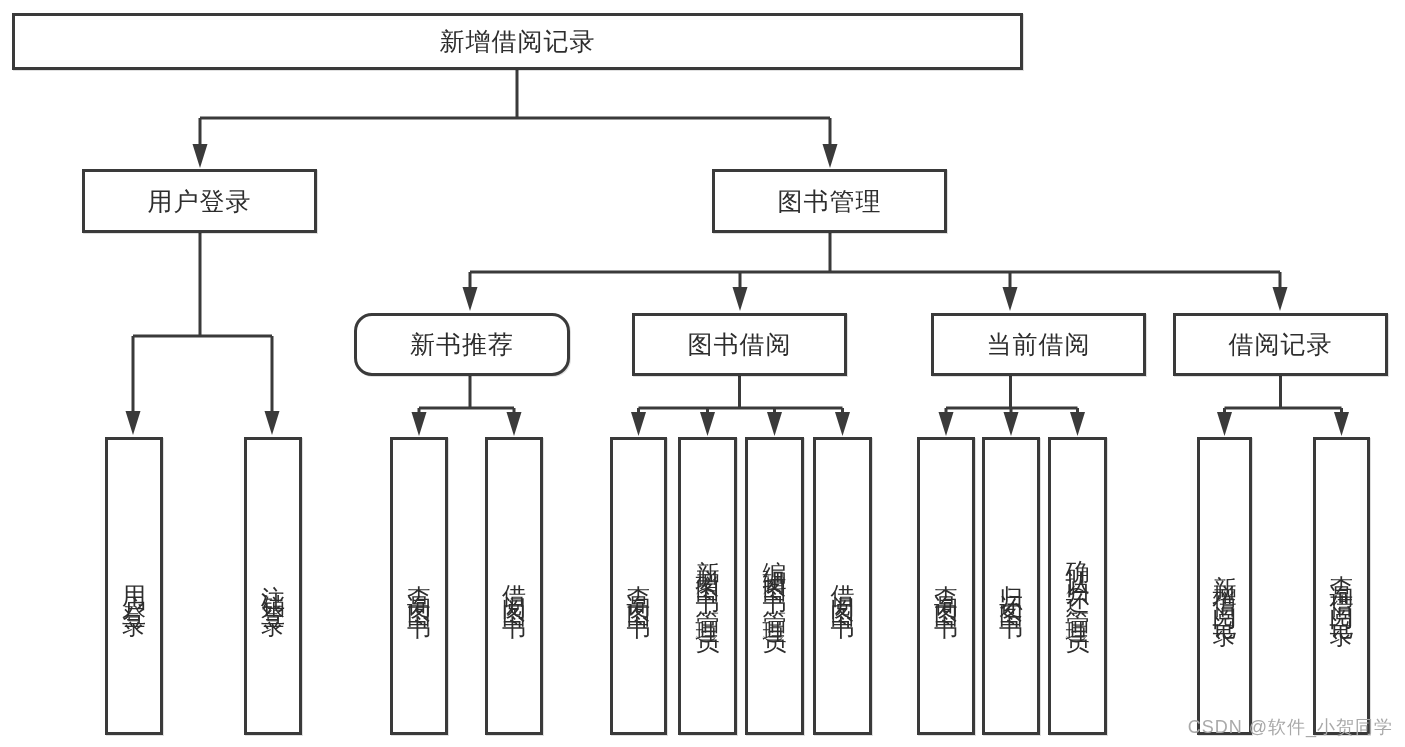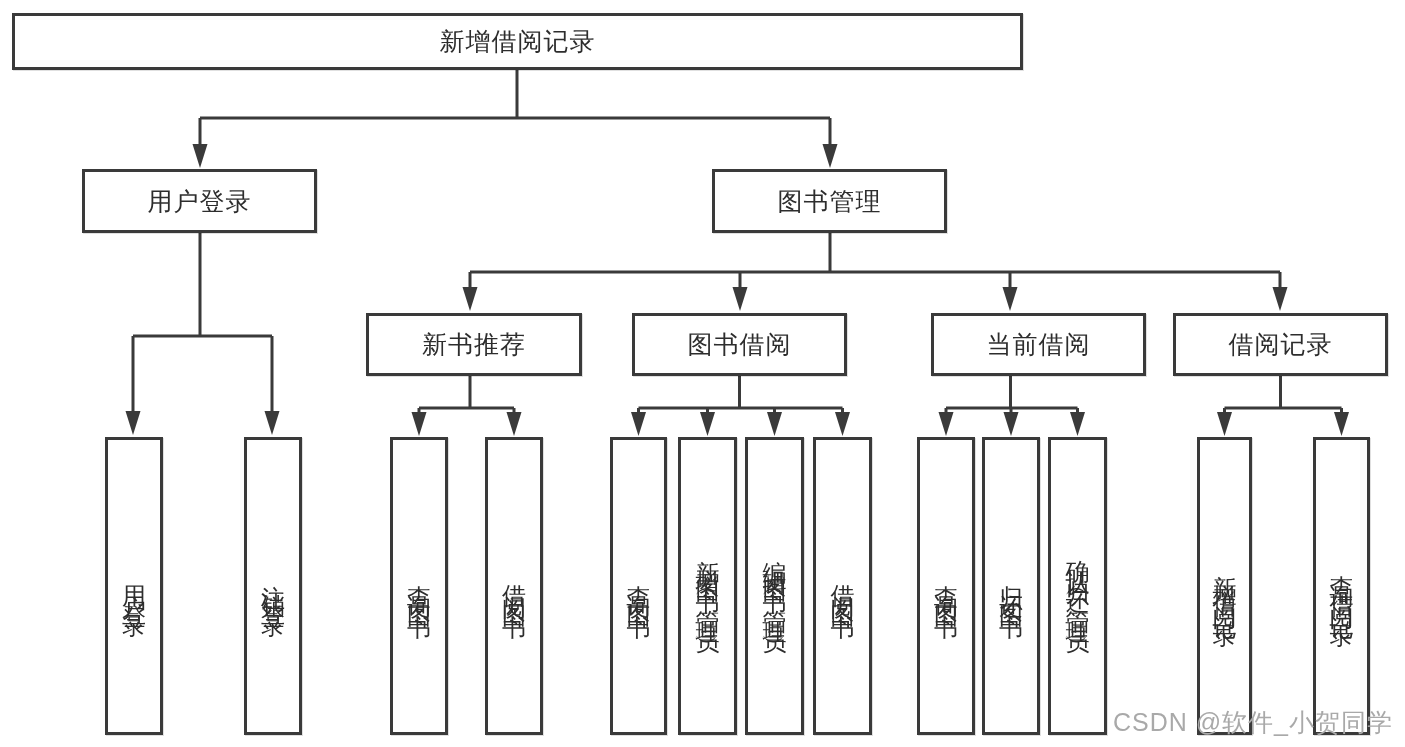--- a/index.html
+++ b/index.html
@@ -36,21 +36,21 @@
     writing-mode:vertical-rl;
     text-orientation:mixed;
     font-size:24px;
     letter-spacing:10px;
     line-height:1;
   }
   #watermark{
     position:absolute;
     right:12px;
     bottom:8px;
-    font-size:25px;
+    font-size:18px;
     color:var(--watermark);
     letter-spacing:1px;
     white-space:nowrap;
     pointer-events:none;
   }
 </style>
 </head>
 <body>
 
 <div id="canvas">
@@ -86,21 +86,21 @@
     <polygon points="1070,412 1085,412 1077.5,436"></polygon>
     <polygon points="1217,412 1232,412 1224.5,436"></polygon>
     <polygon points="1334,412 1349,412 1341.5,436"></polygon>
   </svg>
 
   <div class="box" style="left:12px;top:13px;width:1011px;height:57px;">新增借阅记录</div>
 
   <div class="box" style="left:82px;top:169px;width:235px;height:64px;">用户登录</div>
   <div class="box" style="left:712px;top:169px;width:235px;height:64px;font-family:Liberation Serif, serif;">图书管理</div>
 
-  <div class="box" style="left:366px;top:313px;width:216px;height:63px;">新书推荐</div>
+  <div class="box" style="left:354px;top:313px;width:216px;height:63px;border-radius:18px;">新书推荐</div>
   <div class="box" style="left:632px;top:313px;width:215px;height:63px;text-align:right;">图书借阅</div>
   <div class="box" style="left:903px;top:313px;width:215px;height:63px;margin-left:28px;">当前借阅</div>
   <div class="box" style="left:1173px;top:313px;width:215px;height:63px;">借阅记录</div>
 
   <div class="box v" style="left:105px;top:437px;width:58px;height:298px;">用户登录</div>
   <div class="box v" style="left:244px;top:437px;width:58px;height:298px;">注销登录</div>
 
   <div class="box v" style="left:390px;top:437px;width:58px;height:298px;">查询图书</div>
   <div class="box v" style="left:485px;top:437px;width:58px;height:298px;">借阅图书</div>
 

